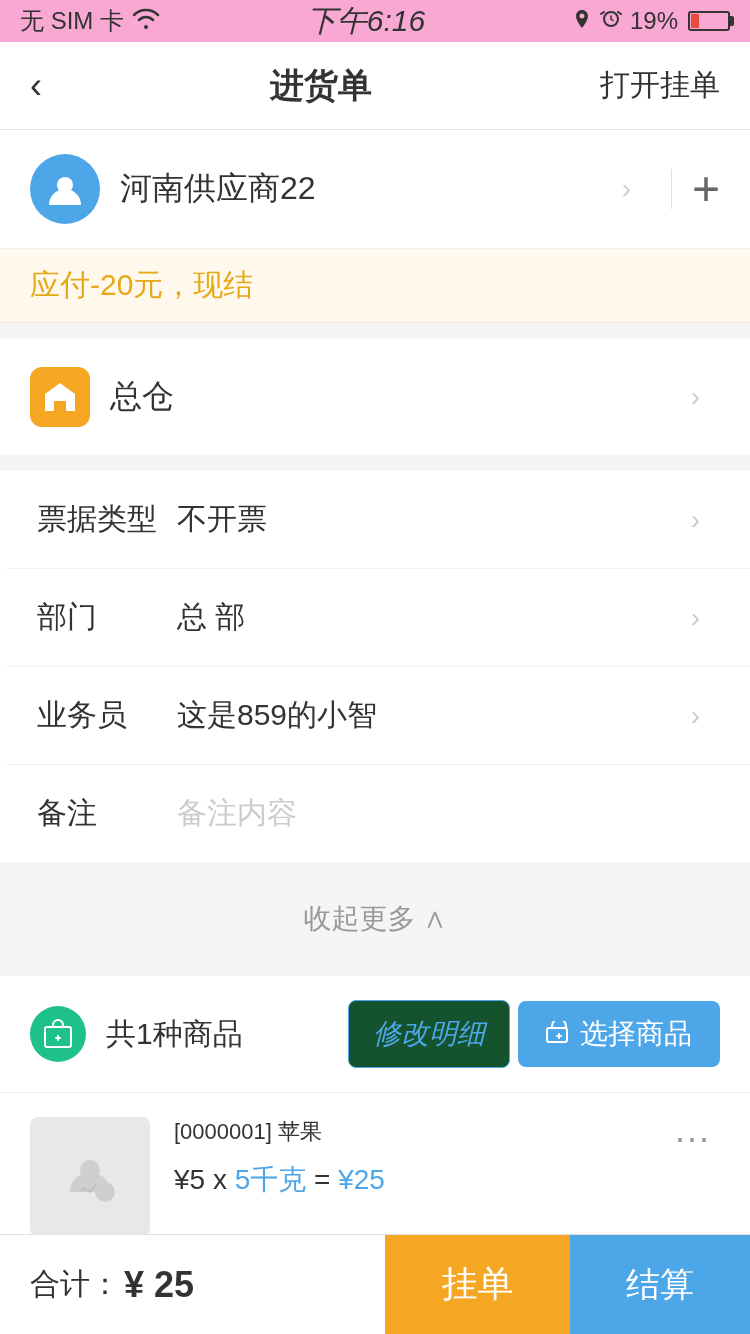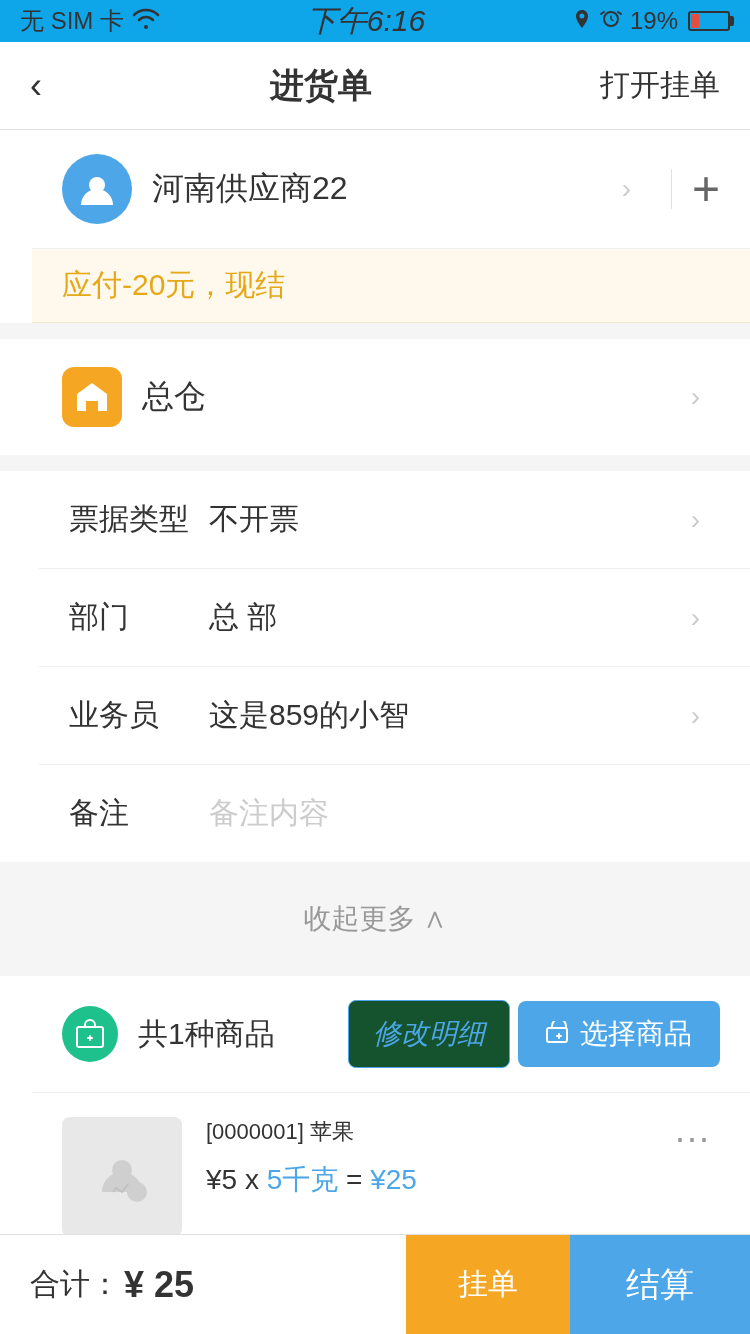--- a/index.html
+++ b/index.html
@@ -9,21 +9,21 @@
       background: #f5f5f5;
       width: 750px;
       min-height: 1334px;
       font-size: 28px;
       color: #333;
       overflow-x: hidden;
     }
 
     
     .status-bar {
-      background: #0ea5e9;
+      background: #f9a8d4;
       height: 42px;
       display: flex;
       align-items: center;
       justify-content: space-between;
       padding: 0 20px;
       font-size: 24px;
       color: #333;
     }
     .status-left { display: flex; align-items: center; gap: 8px; }
     .status-center { font-size: 30px; font-weight: 500; font-style: italic; }
@@ -84,21 +84,20 @@
       cursor: pointer;
     }
 
     
     .content { background: #f5f5f5; }
 
     
     .section {
       background: #fff;
       margin-bottom: 16px;
-      padding-left: 32px;
     }
 
     
     .supplier-row {
       display: flex;
       align-items: center;
       padding: 24px 30px;
       background: #fff;
       border-bottom: 1px solid #f0f0f0;
     }
@@ -320,24 +319,24 @@
     .total-value {
       font-size: 36px;
       font-weight: 600;
       color: #333;
     }
     .total-count {
       font-size: 24px;
       color: #999;
     }
     .bottom-btn-hold {
-      width: 164px;
+      width: 185px;
       background: #f5a623;
       color: #fff;
-      font-size: 30px;
+      font-size: 36px;
       border: none;
       cursor: pointer;
       display: flex;
       align-items: center;
       justify-content: center;
     }
     .bottom-btn-settle {
       width: 180px;
       background: #4da6e8;
       color: #fff;

